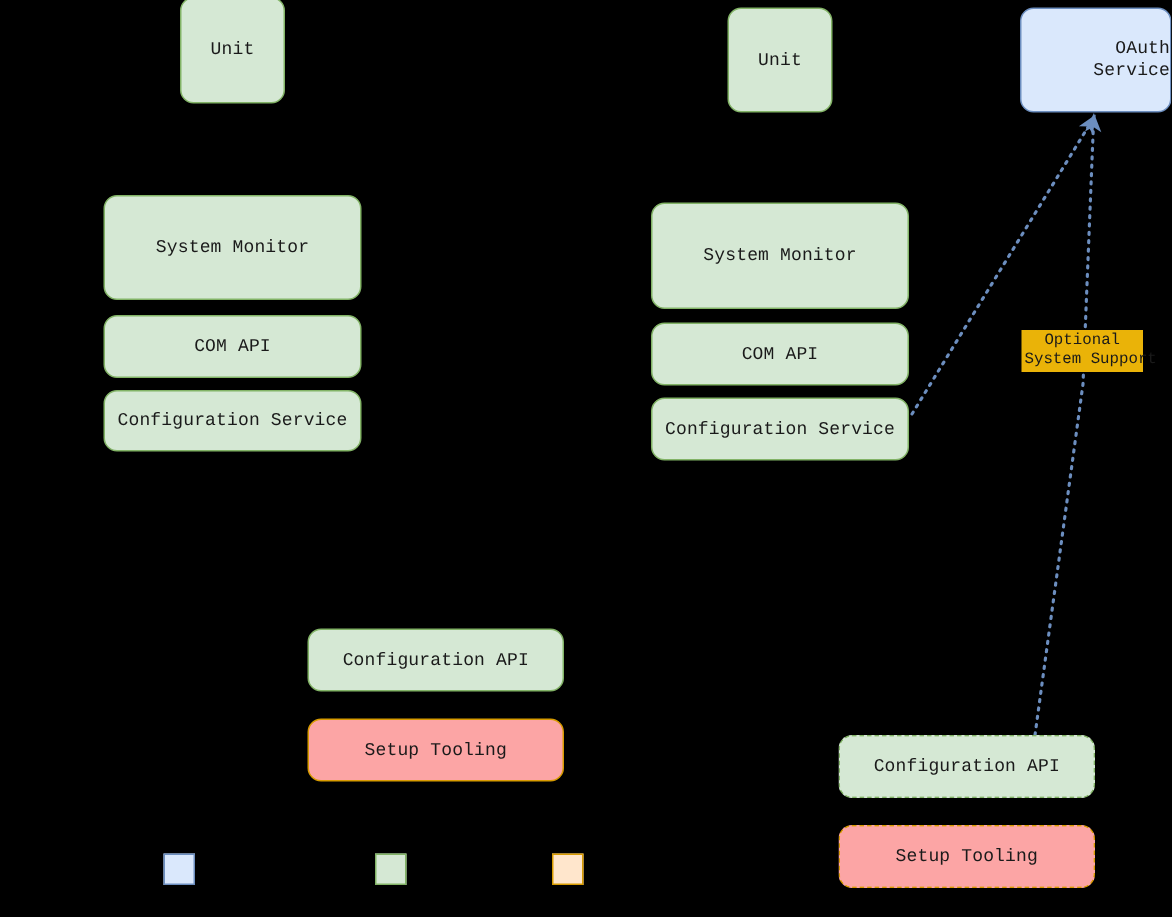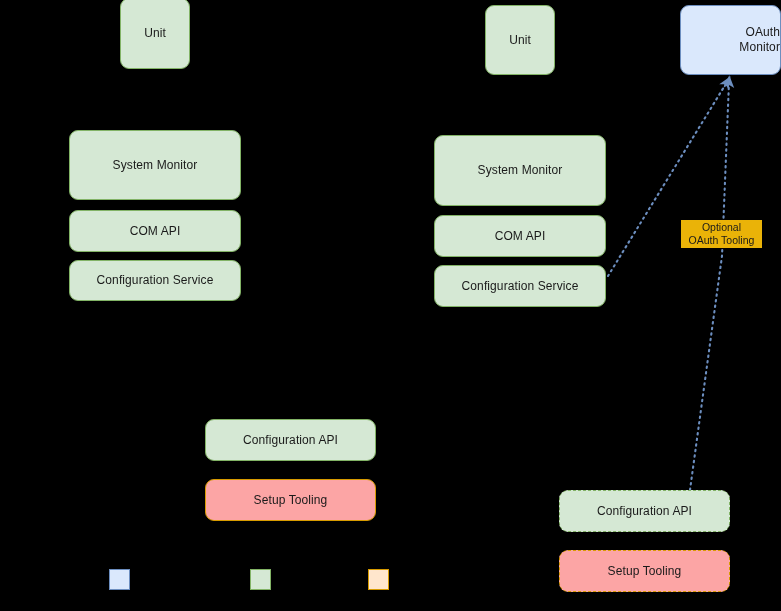--- a/index.html
+++ b/index.html
@@ -6,21 +6,21 @@
     margin: 0;
     padding: 0;
     background: #000000;
   }
   #canvas {
     position: relative;
     width: 781px;
     height: 611px;
     background: #000000;
     overflow: hidden;
-    font-family: Liberation Sans, sans-serif;
+    font-family: Liberation Mono, monospace;
   }
   .node {
     position: absolute;
     box-sizing: border-box;
     display: flex;
     align-items: center;
     justify-content: center;
     text-align: center;
     color: #1a1a1a;
     font-size: 12px;
@@ -137,25 +137,25 @@
   <div class="node green dashed" style="left:559px; top:490px; width:171px; height:42px;">
     <span>Configuration API</span>
   </div>
 
   <div class="node orange dashed" style="left:559px; top:550px; width:171px; height:42px;">
     <span>Setup Tooling</span>
   </div>
 
   <div class="node blue" style="left:680px; top:5px; width:101px; height:70px; flex-direction:column;">
     <span>OAuth</span>
-    <span>Monitor</span>
+    <span>Service</span>
   </div>
 
   <div class="edge-label" style="left:681px; top:220px; width:81px;">
     <div>Optional</div>
-    <div>OAuth Tooling</div>
+    <div>System Support</div>
   </div>
 
   <div class="swatch" style="left:109px; top:569px; background:#dae8fc; border-color:#6c8ebf;"></div>
   <div class="swatch" style="left:250px; top:569px; background:#d5e8d4; border-color:#82b366;"></div>
   <div class="swatch" style="left:368px; top:569px; background:#ffe6cc; border-color:#d79b00;"></div>
 
 </div>
 
 </body></html>

